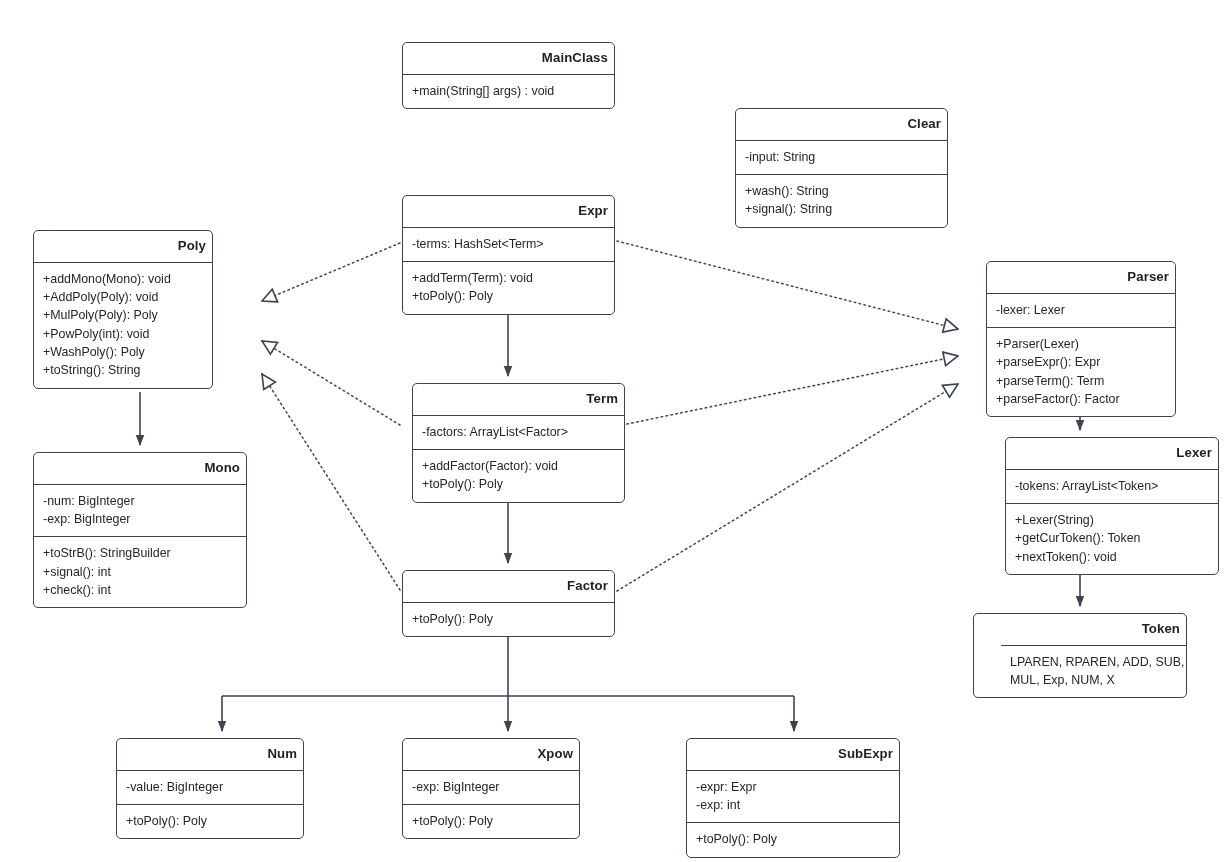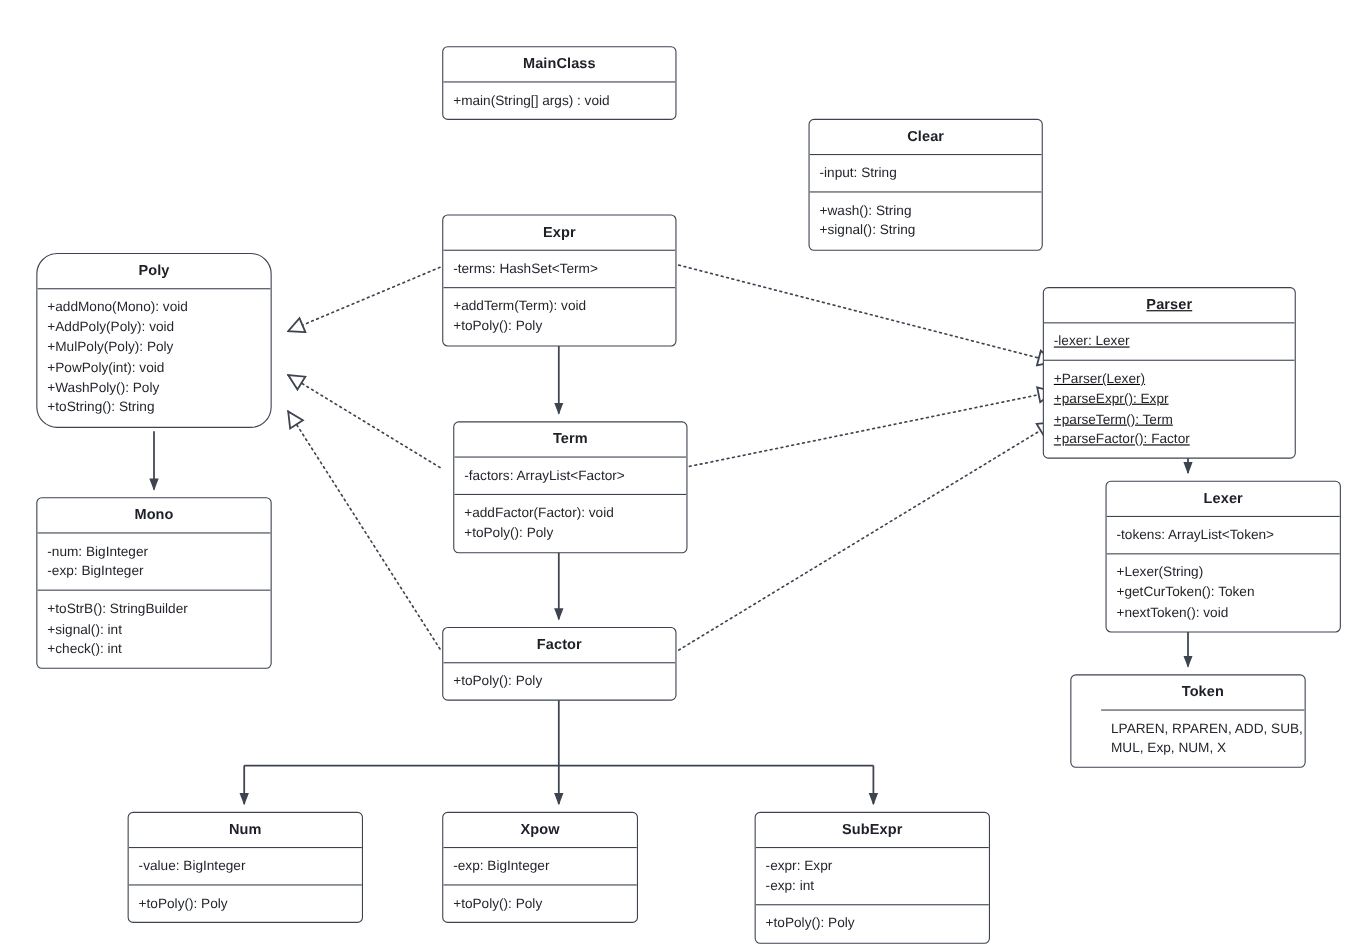--- a/index.html
+++ b/index.html
@@ -29,21 +29,21 @@
   .uml-class {
     position: absolute;
     box-sizing: border-box;
     background: #ffffff;
     border: 1.6px solid #3d4450;
     border-radius: 5px;
     z-index: 5;
     overflow: hidden;
   }
   .uml-name {
-    text-align: center;
+    text-align: right;
     font-weight: bold;
     font-size: 13.2px;
     color: #1d2026;
     line-height: 1.25;
     padding: 7px 6px 7px 6px;
     letter-spacing: 0.1px;
   }
   .uml-section {
     border-top: 1.6px solid #3d4450;
     padding: 7px 9px 8px 9px;
@@ -121,32 +121,32 @@
       <div class="uml-class" style="left: 402px; top: 195px; width: 213px;">
         <div class="uml-name">Expr</div>
         <div class="uml-section">
           <div class="uml-line">-terms: HashSet&lt;Term&gt;</div>
         </div>
         <div class="uml-section">
           <div class="uml-line">+addTerm(Term): void</div>
           <div class="uml-line">+toPoly(): Poly</div>
         </div>
       </div>
-      <div class="uml-class" style="left: 33px; top: 230px; width: 214px; border-radius: 19px;">
+      <div class="uml-class" style="left: 33px; top: 230px; width: 180px;">
         <div class="uml-name">Poly</div>
         <div class="uml-section">
           <div class="uml-line">+addMono(Mono): void</div>
           <div class="uml-line">+AddPoly(Poly): void</div>
           <div class="uml-line">+MulPoly(Poly): Poly</div>
           <div class="uml-line">+PowPoly(int): void</div>
           <div class="uml-line">+WashPoly(): Poly</div>
           <div class="uml-line">+toString(): String</div>
         </div>
       </div>
-      <div class="uml-class" style="left: 948px; top: 261px; width: 230px; text-decoration: underline;">
+      <div class="uml-class" style="left: 986px; top: 261px; width: 190px;">
         <div class="uml-name">Parser</div>
         <div class="uml-section">
           <div class="uml-line">-lexer: Lexer</div>
         </div>
         <div class="uml-section">
           <div class="uml-line">+Parser(Lexer)</div>
           <div class="uml-line">+parseExpr(): Expr</div>
           <div class="uml-line">+parseTerm(): Term</div>
           <div class="uml-line">+parseFactor(): Factor</div>
         </div>
@@ -190,21 +190,21 @@
           <div class="uml-line">+toPoly(): Poly</div>
         </div>
       </div>
       <div class="uml-class" style="left: 973px; top: 613px; width: 214px; padding-left: 27px;">
         <div class="uml-name">Token</div>
         <div class="uml-section">
           <div class="uml-line">LPAREN, RPAREN, ADD, SUB,</div>
           <div class="uml-line">MUL, Exp, NUM, X</div>
         </div>
       </div>
-      <div class="uml-class" style="left: 116px; top: 738px; width: 214px;">
+      <div class="uml-class" style="left: 116px; top: 738px; width: 188px;">
         <div class="uml-name">Num</div>
         <div class="uml-section">
           <div class="uml-line">-value: BigInteger</div>
         </div>
         <div class="uml-section">
           <div class="uml-line">+toPoly(): Poly</div>
         </div>
       </div>
       <div class="uml-class" style="left: 402px; top: 738px; width: 178px;">
         <div class="uml-name">Xpow</div>

